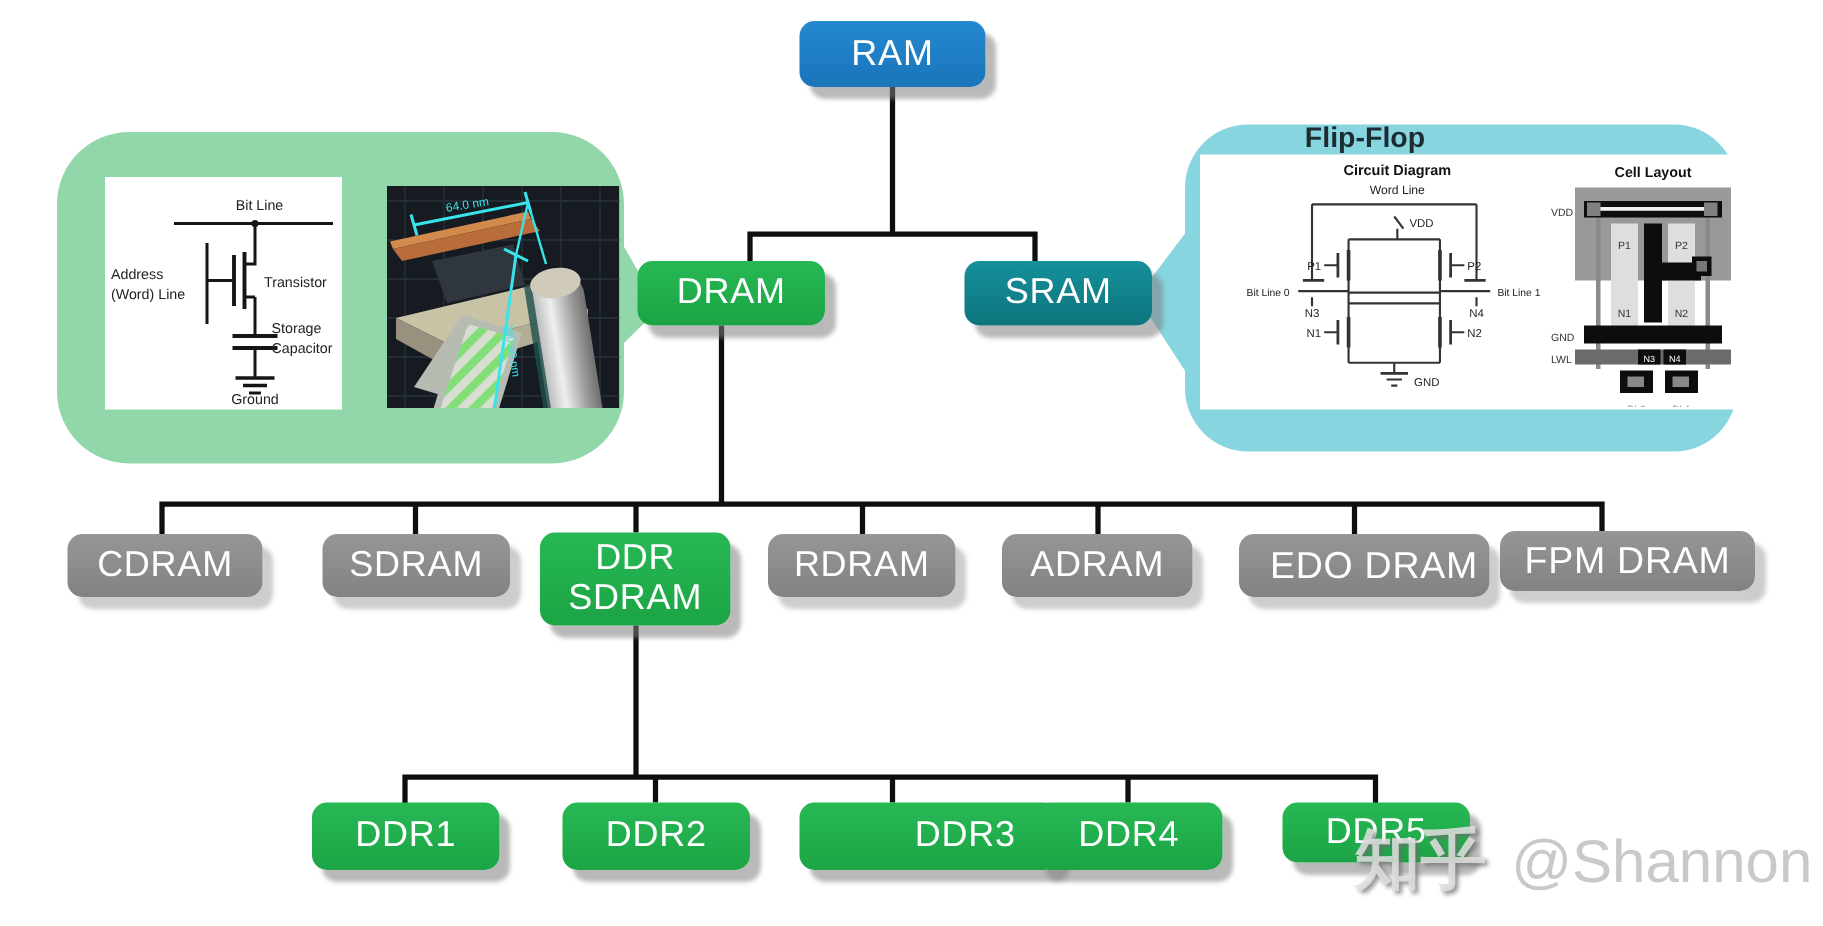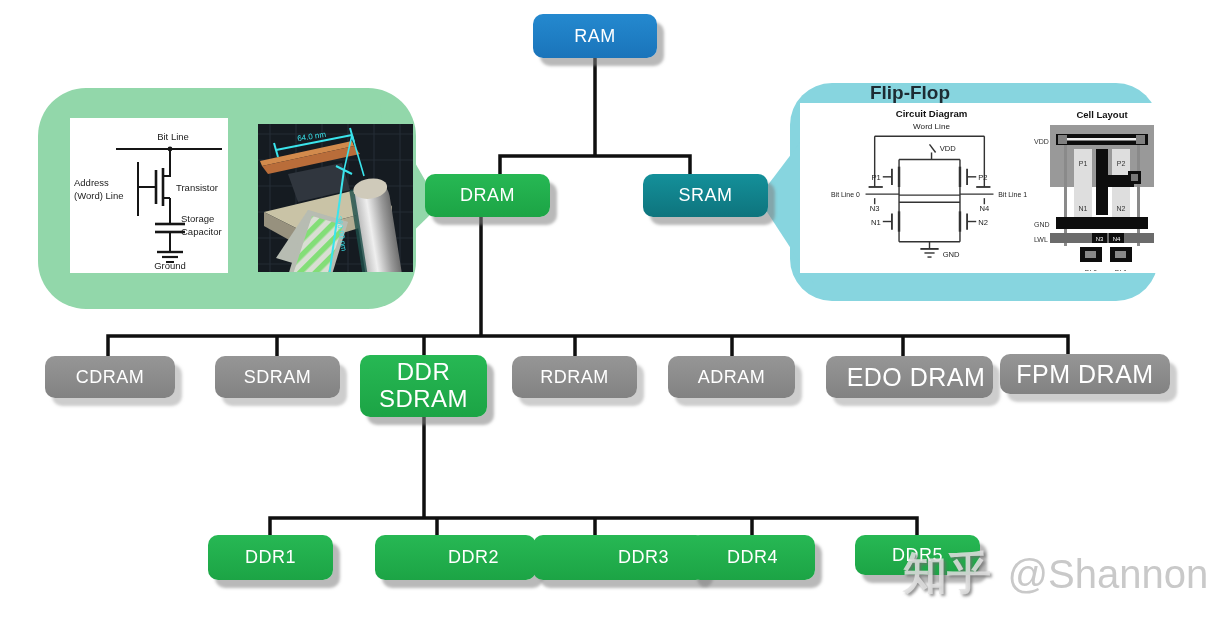--- a/index.html
+++ b/index.html
@@ -1,40 +1,40 @@
 <!DOCTYPE html>
 <html><head>
 <meta charset="utf-8">
 <style>
   html,body{margin:0;padding:0;}
   body{width:1215px;height:617px;position:relative;background:#ffffff;overflow:hidden;
        font-family:"Liberation Sans", sans-serif;}
   .layer{position:absolute;left:0;top:0;}
   
   .node{position:absolute;display:flex;align-items:center;justify-content:center;
-        color:#fff;border-radius:10px;font-size:18px;letter-spacing:.5px;
+        color:#fff;border-radius:10px;font-size:24px;letter-spacing:.5px;
         text-align:center;line-height:1.12;
         box-shadow:7px 8px 3px rgba(128,128,128,.55);}
   .blue {background:linear-gradient(180deg,#2489cf,#1a74ba);}
   .green{background:linear-gradient(180deg,#27b854,#1ca445);}
   .teal {background:linear-gradient(180deg,#14909a,#0e747d);}
   .gray {background:linear-gradient(180deg,#969696,#828282);
          box-shadow:7px 8px 3px rgba(155,155,155,.5);}
   #n-ram {left:533px;top:14px;width:124px;height:44px;}
   #n-dram{left:425px;top:174px;width:125px;height:43px;}
   #n-sram{left:643px;top:174px;width:125px;height:43px;}
   #n-cdram{left:45px;top:356px;width:130px;height:42px;}
   #n-sdram{left:215px;top:356px;width:125px;height:42px;}
   #n-ddrsdram{left:360px;top:355px;width:127px;height:62px;font-size:24px;}
   #n-rdram{left:512px;top:356px;width:125px;height:42px;}
   #n-adram{left:668px;top:356px;width:127px;height:42px;}
   #n-edodram{left:826px;top:356px;width:154px;height:42px;font-size:25px;padding-left:13px;}
   #n-fpmdram{left:1000px;top:354px;width:170px;height:40px;font-size:25px;}
   #n-ddr1{left:208px;top:535px;width:125px;height:45px;}
-  #n-ddr2{left:375px;top:535px;width:125px;height:45px;padding-left:36px;}
+  #n-ddr2{left:375px;top:535px;width:125px;height:45px;}
   #n-ddr3{left:533px;top:535px;width:125px;height:45px;padding-left:48px;}
   #n-ddr4{left:690px;top:535px;width:125px;height:45px;}
   #n-ddr5{left:855px;top:535px;width:125px;height:40px;}
   
   .bubble{position:absolute;z-index:1;}
   #bubble-left {left:38px;top:88px;width:378px;height:221px;border-radius:48px;background:#92d7aa;}
   #bubble-right{left:790px;top:83px;width:368px;height:218px;border-radius:42px;background:#87d5df;}
   .tail{position:absolute;z-index:1;}
   .panel{position:absolute;background:#ffffff;z-index:2;}
   #panel-dram-circuit{left:70px;top:118px;width:158px;height:155px;}

